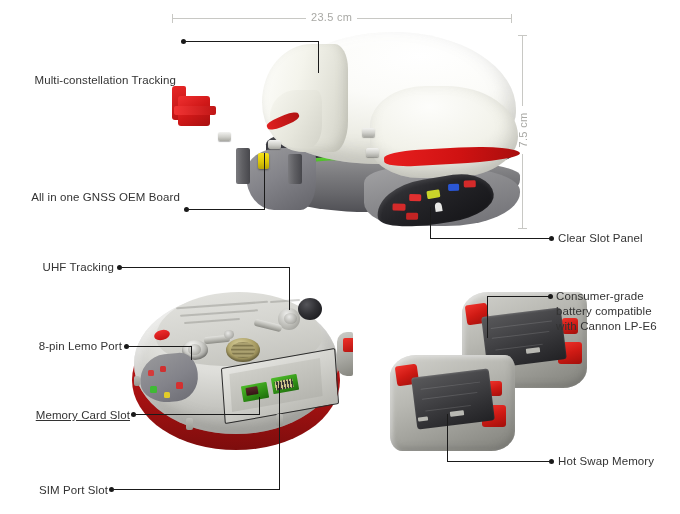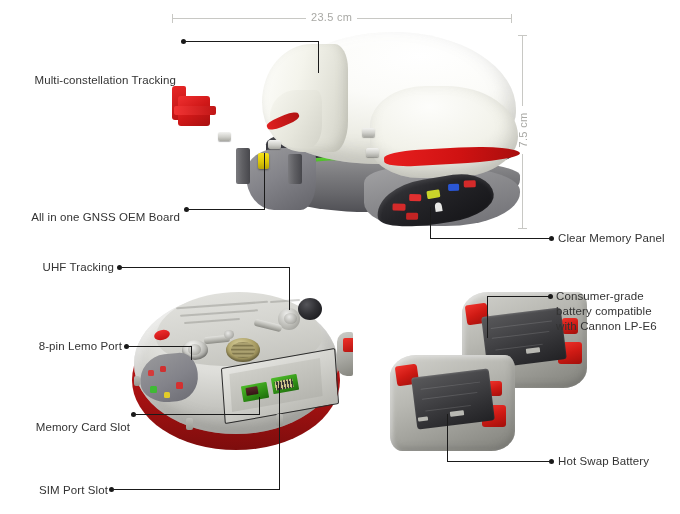--- a/index.html
+++ b/index.html
@@ -494,49 +494,49 @@
   </div>
 
   <div>
     <div class="lbl r" style="left:28px; top:33px; width:148px;margin-top:40px;">Multi-constellation Tracking</div>
     <div class="dot" style="left:181px; top:39px;"></div>
     <div class="ln h" style="left:186px; top:41px; width:132px;"></div>
     <div class="ln v" style="left:318px; top:41px; height:32px;"></div>
   </div>
 
   <div>
-    <div class="lbl r" style="left:28px; top:210px; width:152px;text-align:right;">All in one GNSS OEM Board</div>
+    <div class="lbl r" style="left:28px; top:190px; width:152px;text-align:right;">All in one GNSS OEM Board</div>
     <div class="dot" style="left:184px; top:207px;"></div>
     <div class="ln h" style="left:189px; top:209px; width:76px;"></div>
     <div class="ln v" style="left:264px; top:153px; height:57px;"></div>
   </div>
 
   <div>
     <div class="ln v" style="left:430px; top:207px; height:31px;"></div>
     <div class="ln h" style="left:430px; top:238px; width:120px;"></div>
     <div class="dot" style="left:549px; top:236px;"></div>
-    <div class="lbl" style="left:558px; top:231px;">Clear Memory Panel</div>
+    <div class="lbl" style="left:558px; top:231px;">Clear Slot Panel</div>
   </div>
 
   <div>
     <div class="lbl r" style="left:18px; top:260px; width:96px;">UHF Tracking</div>
     <div class="dot" style="left:117px; top:265px;"></div>
     <div class="ln h" style="left:122px; top:267px; width:168px;"></div>
     <div class="ln v" style="left:289px; top:267px; height:43px;"></div>
   </div>
 
   <div>
     <div class="lbl r" style="left:18px; top:339px; width:104px;">8-pin Lemo Port</div>
     <div class="dot" style="left:124px; top:344px;"></div>
     <div class="ln h" style="left:129px; top:346px; width:63px;"></div>
     <div class="ln v" style="left:191px; top:346px; height:14px;"></div>
   </div>
 
   <div>
-    <div class="lbl r" style="left:18px; top:420px; width:112px;">Memory Card Slot</div>
+    <div class="lbl r" style="left:18px; top:408px; width:112px;text-decoration:underline;">Memory Card Slot</div>
     <div class="dot" style="left:131px; top:412px;"></div>
     <div class="ln h" style="left:136px; top:414px; width:124px;"></div>
     <div class="ln v" style="left:259px; top:397px; height:18px;"></div>
   </div>
 
   <div>
     <div class="lbl r" style="left:18px; top:483px; width:90px;">SIM Port Slot</div>
     <div class="dot" style="left:109px; top:487px;"></div>
     <div class="ln h" style="left:114px; top:489px; width:166px;"></div>
     <div class="ln v" style="left:279px; top:385px; height:105px;"></div>
@@ -550,16 +550,16 @@
       <div>Consumer-grade</div>
       <div>battery compatible</div>
       <div>with Cannon LP-E6</div>
     </div>
   </div>
 
   <div>
     <div class="ln v" style="left:447px; top:414px; height:48px;"></div>
     <div class="ln h" style="left:447px; top:461px; width:103px;"></div>
     <div class="dot" style="left:549px; top:459px;"></div>
-    <div class="lbl" style="left:558px; top:454px;">Hot Swap Battery</div>
+    <div class="lbl" style="left:558px; top:454px;">Hot Swap Memory</div>
   </div>
 
 </div>
 
 </body></html>

